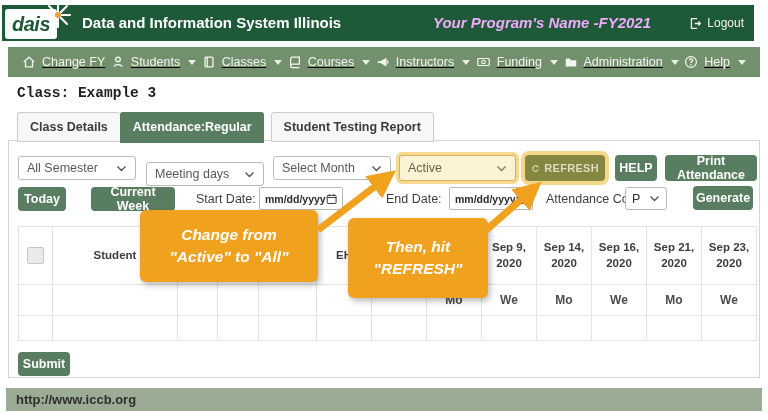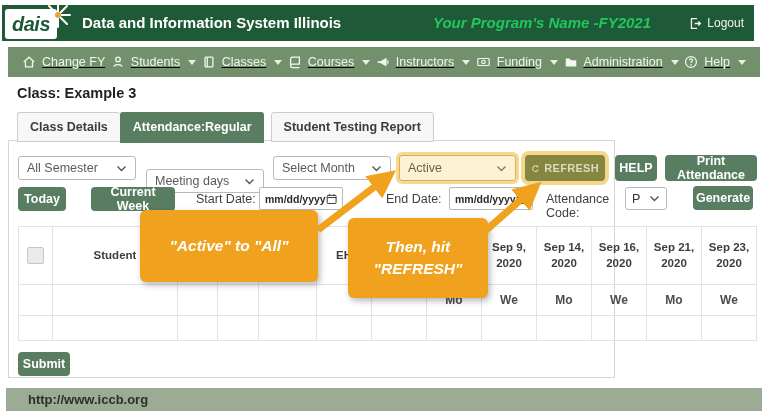--- a/index.html
+++ b/index.html
@@ -7,37 +7,37 @@
     width:768px;height:420px;position:relative;overflow:hidden;
     background:#ffffff;font-family:"Liberation Sans",sans-serif;
     -webkit-font-smoothing:antialiased;
   }
   
   .topbar{position:absolute;left:2px;top:5px;width:752px;height:36px;background:#1e5a38;}
   .logo-box{position:absolute;left:3px;top:4px;width:52px;height:30px;background:#fff;border-radius:3px;}
   .logo-text{position:absolute;left:7px;top:4px;font-size:20px;font-weight:bold;font-style:italic;color:#1e5a38;letter-spacing:-0.5px;}
   .logo-star{position:absolute;left:42px;top:-4px;}
   .app-title{position:absolute;left:80px;top:0;height:36px;line-height:36px;color:#ffffff;font-size:15px;font-weight:bold;}
-  .program-name{position:absolute;left:415px;width:250px;height:36px;line-height:36px;text-align:center;color:#22c55e;font-size:15px;font-weight:bold;font-style:italic;}
+  .program-name{position:absolute;left:415px;width:250px;height:36px;line-height:36px;text-align:center;color:#f0abfc;font-size:15px;font-weight:bold;font-style:italic;}
   .logout{position:absolute;right:10px;top:0;height:36px;display:flex;align-items:center;gap:5px;color:#f2f4ef;font-size:12px;cursor:pointer;}
   
   .navbar{position:absolute;left:8px;top:47px;width:752px;height:30px;background:#72906c;display:flex;align-items:center;justify-content:space-between;padding:0 14px;box-sizing:border-box;text-decoration:underline;}
   .nav-item{display:flex;align-items:center;gap:6px;color:#f3f5f0;font-size:12.5px;white-space:nowrap;cursor:pointer;}
   .caret{width:0;height:0;border-left:4px solid transparent;border-right:4px solid transparent;border-top:5px solid #e9ede3;margin-left:2px;}
   
-  .class-heading{position:absolute;left:17px;top:85px;font-size:14.5px;font-weight:bold;color:#1f1f1f;}
+  .class-heading{position:absolute;left:17px;top:85px;font-size:14.5px;font-weight:bold;color:#1f1f1f;font-family:Liberation Mono, monospace;}
   .tabs{position:absolute;left:17px;top:112px;display:flex;z-index:3;}
   .tab{height:28px;line-height:28px;padding:0 12px;background:#f7f7f7;border:1px solid #cccccc;border-right:none;font-size:12.5px;font-weight:bold;color:#3c3c3c;cursor:pointer;border-radius:3px 3px 0 0;}
   .tab:last-child{border-right:1px solid #cccccc;margin-left:7px;}
   .tab.active{background:#587d60;color:#ffffff;border-color:#587d60;height:29px;}
   
-  .panel{position:absolute;left:8px;top:140px;width:607px;height:238px;background:#ffffff;border:1px solid #d5d5d5;box-sizing:border-box;}
+  .panel{position:absolute;left:8px;top:140px;width:752px;height:238px;background:#ffffff;border:1px solid #d5d5d5;box-sizing:border-box;}
   .select{position:absolute;height:24px;border:1px solid #b9b9b9;border-radius:3px;background:#fff;display:flex;align-items:center;justify-content:space-between;padding:0 8px;font-size:12.5px;color:#5a5a5a;box-sizing:border-box;cursor:pointer;}
   .sel-semester{left:9px;top:15px;width:118px;}
-  .sel-days{left:137px;top:28px;width:118px;}
+  .sel-days{left:137px;top:21px;width:118px;}
   .sel-month{left:264px;top:15px;width:118px;}
   .sel-status{left:390px;top:14px;width:117px;height:26px;background:#fcf3d4;border-color:#dcae58;box-shadow:0 0 0 3px #f6d98e;color:#6a6146;}
   .sel-code{left:616px;top:46px;width:42px;height:23px;padding:0 6px;color:#333;}
   .btn{position:absolute;background:#587d60;color:#ffffff;border:none;border-radius:4px;font-size:12.5px;font-weight:600;display:flex;align-items:center;justify-content:center;box-sizing:border-box;cursor:pointer;font-family:"Liberation Sans",sans-serif;}
   .btn-refresh{left:516px;top:14px;width:80px;height:26px;background:#85863f;box-shadow:0 0 0 4px #f3d88b;color:#dadcbc;font-size:11px;font-weight:bold;gap:5px;letter-spacing:0.3px;}
   .btn-help{left:606px;top:14px;width:42px;height:26px;}
   .btn-print{left:656px;top:14px;width:92px;height:26px;}
   .btn-today{left:9px;top:46px;width:48px;height:24px;}
   .btn-week{left:82px;top:46px;width:84px;height:24px;}
   .btn-generate{left:684px;top:45px;width:60px;height:24px;}
@@ -57,21 +57,21 @@
   .grid .r3{height:25px;}
   .hdr{font-size:11.5px;font-weight:bold;color:#3d3d3d;line-height:1.35;}
   .day{font-size:12px;font-weight:bold;color:#4c4c4c;}
   .checkbox{width:15px;height:15px;background:#eaeaea;border:1px solid #c6c6c6;border-radius:2px;margin:0 auto;cursor:pointer;}
   
   .callout{position:absolute;background:#f0a11e;border-radius:6px;color:#ffffff;font-weight:bold;font-style:italic;text-align:center;display:flex;flex-direction:column;justify-content:center;font-size:15.5px;line-height:1.45;box-shadow:2px 3px 6px rgba(0,0,0,0.28);z-index:5;}
   .callout1{left:140px;top:210px;width:178px;height:72px;}
   .callout2{left:348px;top:218px;width:140px;height:80px;font-style:italic;}
   .arrows{position:absolute;left:300px;top:160px;width:260px;height:110px;z-index:6;pointer-events:none;}
   
-  .footer{position:absolute;left:6px;top:388px;width:756px;height:23px;background:#9cab94;line-height:23px;font-size:13px;font-weight:bold;color:#2e2e2e;padding-left:22px;box-sizing:border-box;}
+  .footer{position:absolute;left:6px;top:388px;width:756px;height:23px;background:#9cab94;line-height:23px;font-size:13px;font-weight:bold;color:#2e2e2e;padding-left:10px;box-sizing:border-box;}
   .icn{display:inline-block;vertical-align:middle;}
 </style>
 </head>
 <body>
 
 <div class="topbar">
   <div class="logo-box">
     <span class="logo-text">dais</span>
   </div>
   <svg class="logo-star" width="28" height="28" viewBox="0 0 28 28">
@@ -302,20 +302,21 @@
           <td></td>
       <td></td>
     </tr>
   </tbody>
     </table>
 
   <button class="btn btn-submit">Submit</button>
 </div>
 
 <div class="callout callout1">
+  <span>Change from</span>
   <span>"Active" to "All"</span>
 </div>
 <div class="callout callout2">
   <span>Then, hit</span>
   <span>"REFRESH"</span>
 </div>
 <svg class="arrows" width="260" height="110" viewBox="0 0 260 110">
   <defs>
     <marker id="ah" markerWidth="4" markerHeight="4" refX="2.2" refY="2" orient="auto">
       <path d="M0,0 L4,2 L0,4 z" fill="#f0a11e"></path>

